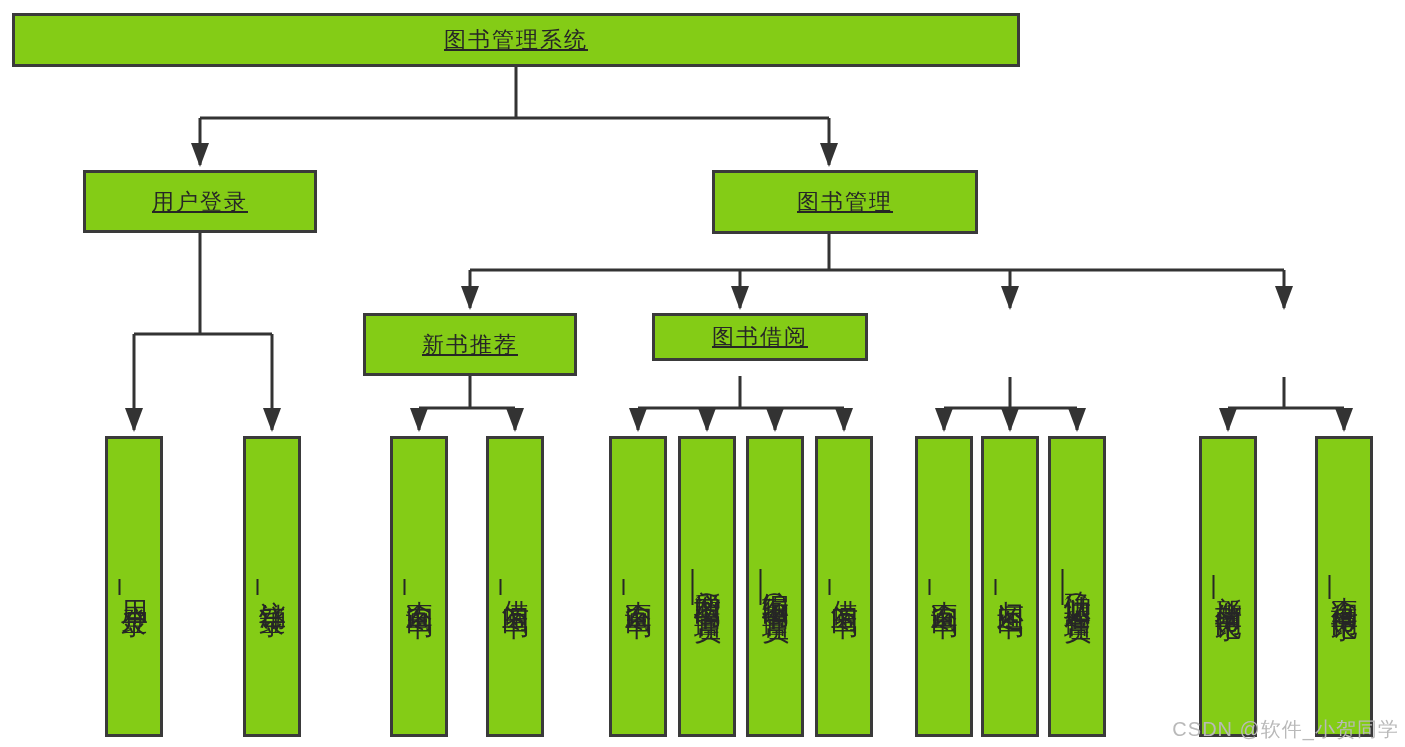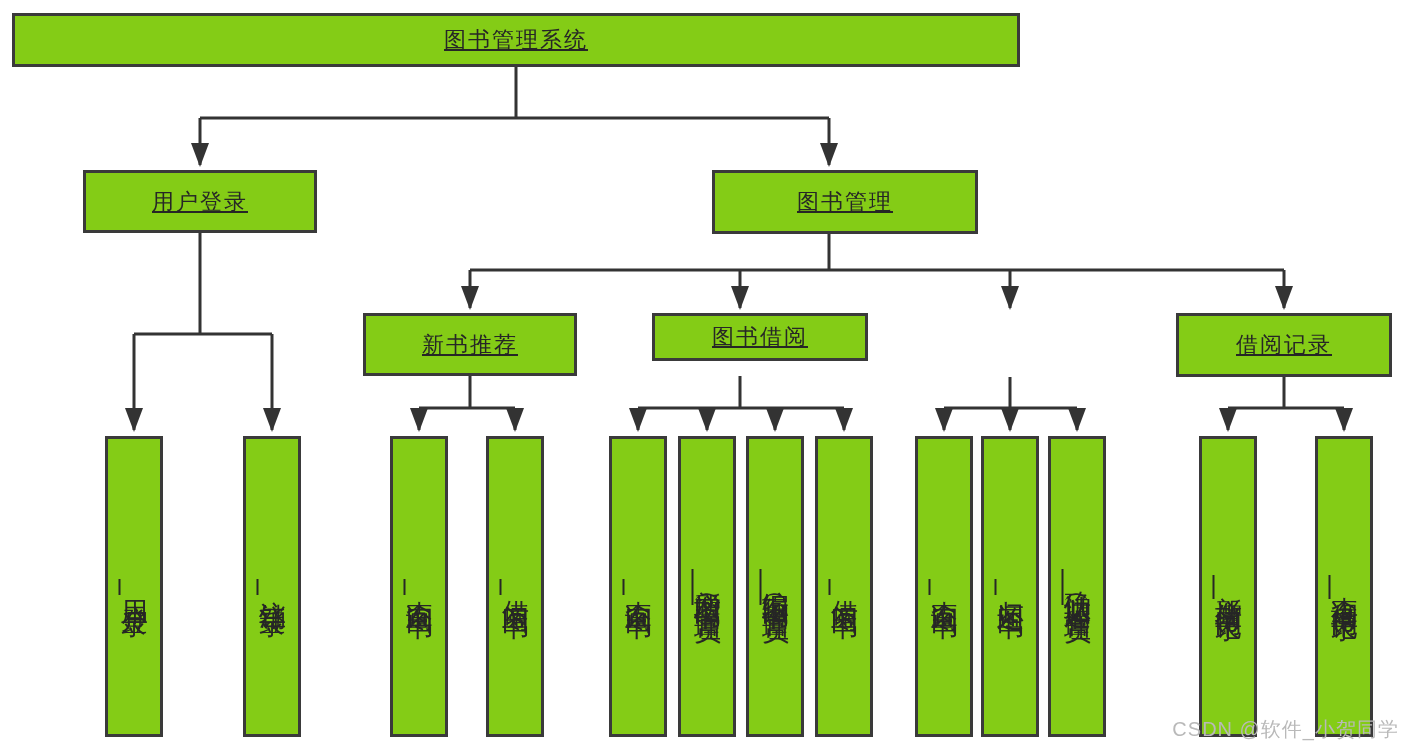--- a/index.html
+++ b/index.html
@@ -99,21 +99,20 @@
     <line x1="1344" y1="408" x2="1344" y2="430" stroke="#333333" stroke-width="3" marker-end="url(#arw)"></line>
   </svg>
 
   <div class="node h" style="left:12px;top:13px;width:1008px;height:54px;">图书管理系统</div>
 
   <div class="node h" style="left:83px;top:170px;width:234px;height:63px;">用户登录</div>
   <div class="node h" style="left:712px;top:170px;width:266px;height:64px;">图书管理</div>
 
   <div class="node h" style="left:363px;top:313px;width:214px;height:63px;">新书推荐</div>
   <div class="node h" style="left:632px;top:313px;width:216px;height:48px;margin-left:20px;">图书借阅</div>
-  <div class="node h" style="left:1176px;top:313px;width:216px;height:64px;">借阅记录</div>
 
   <div class="node v" style="left:105px;top:436px;width:58px;height:301px;">用户登录</div>
   <div class="node v" style="left:243px;top:436px;width:58px;height:301px;">注销登录</div>
 
   <div class="node v" style="left:390px;top:436px;width:58px;height:301px;">查询图书</div>
   <div class="node v" style="left:486px;top:436px;width:58px;height:301px;">借阅图书</div>
 
   <div class="node v" style="left:609px;top:436px;width:58px;height:301px;">查询图书</div>
   <div class="node v" style="left:678px;top:436px;width:58px;height:301px;">新增图书（管理员）</div>
   <div class="node v" style="left:746px;top:436px;width:58px;height:301px;">编辑图书（管理员）</div>

